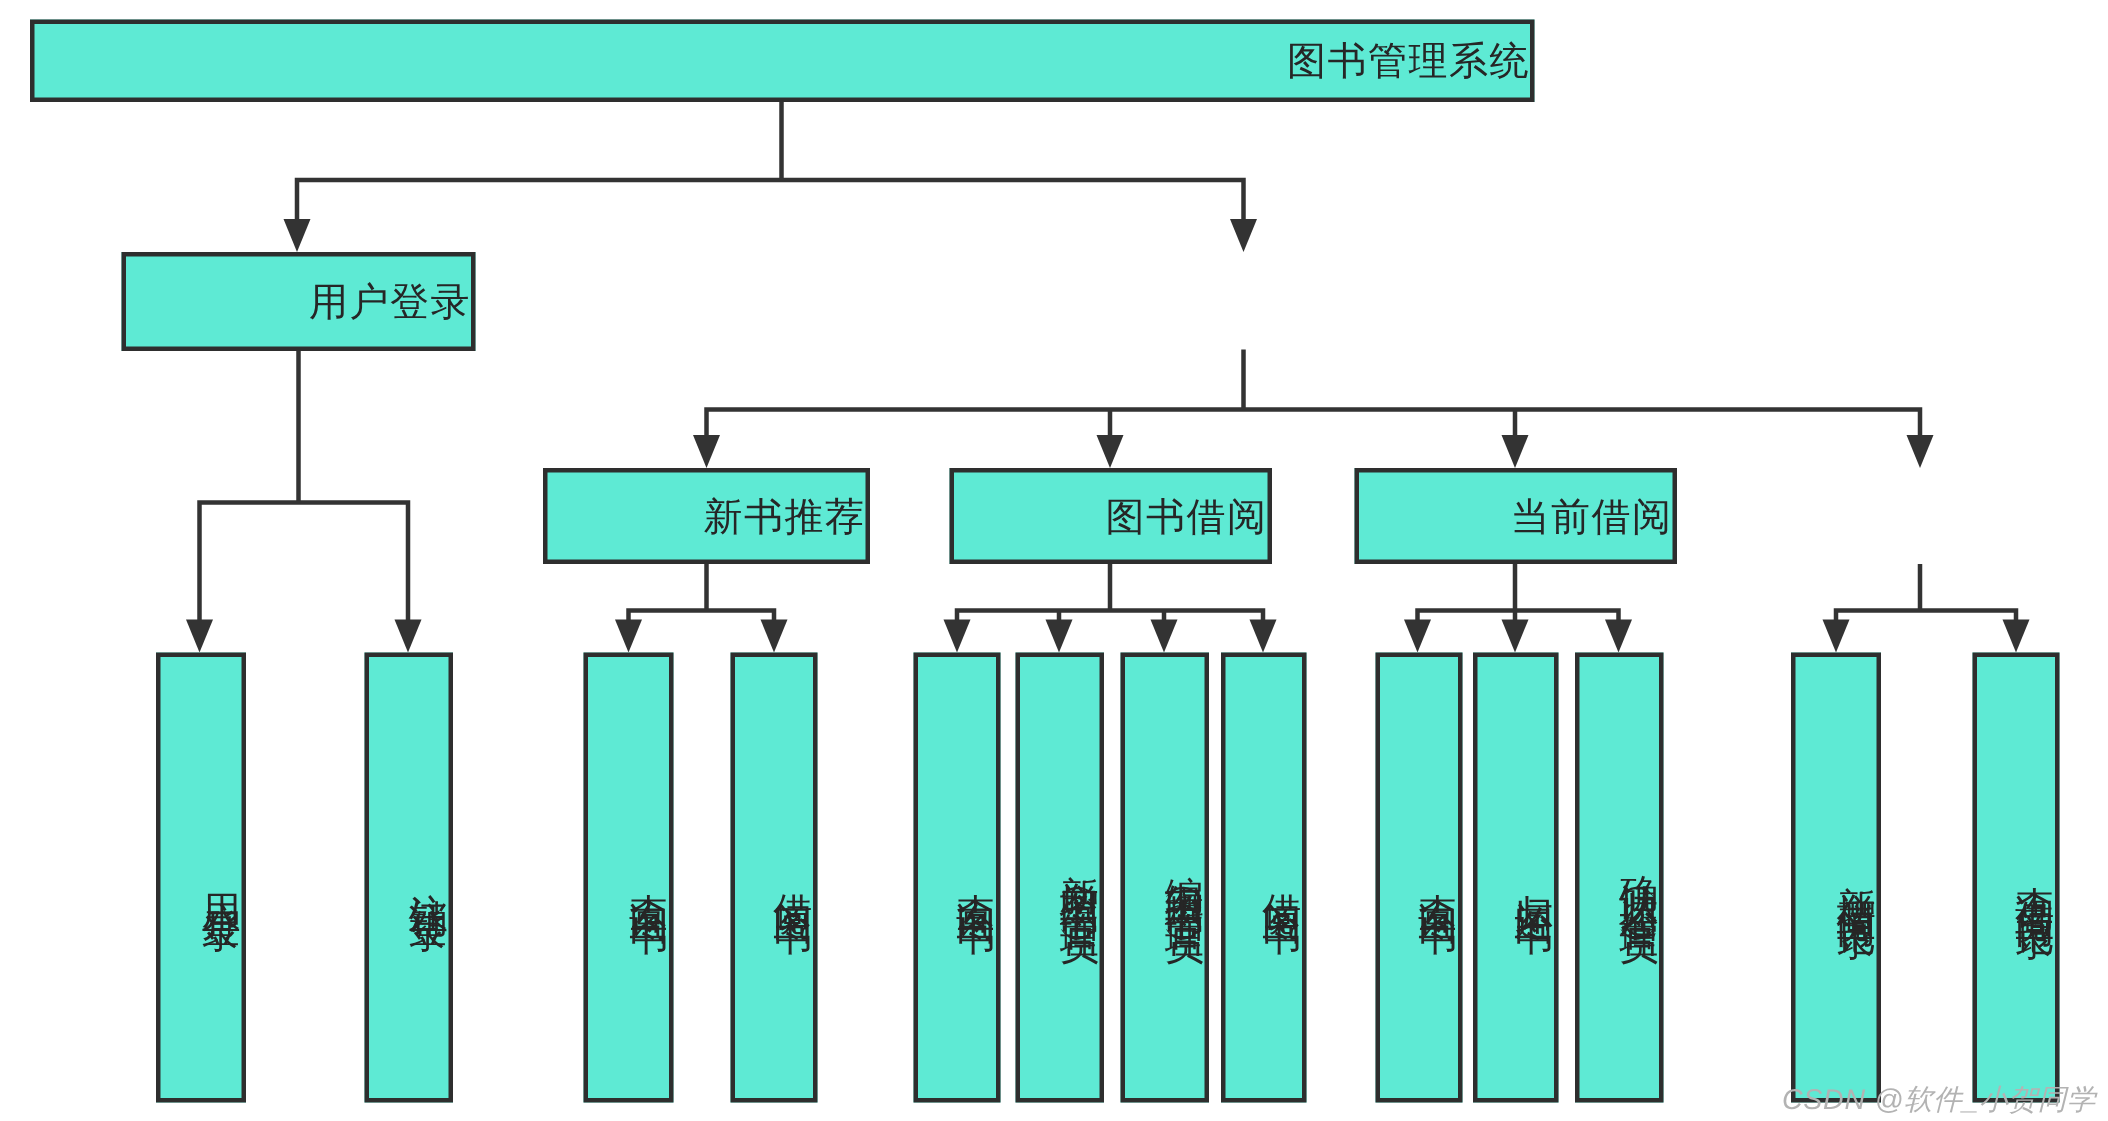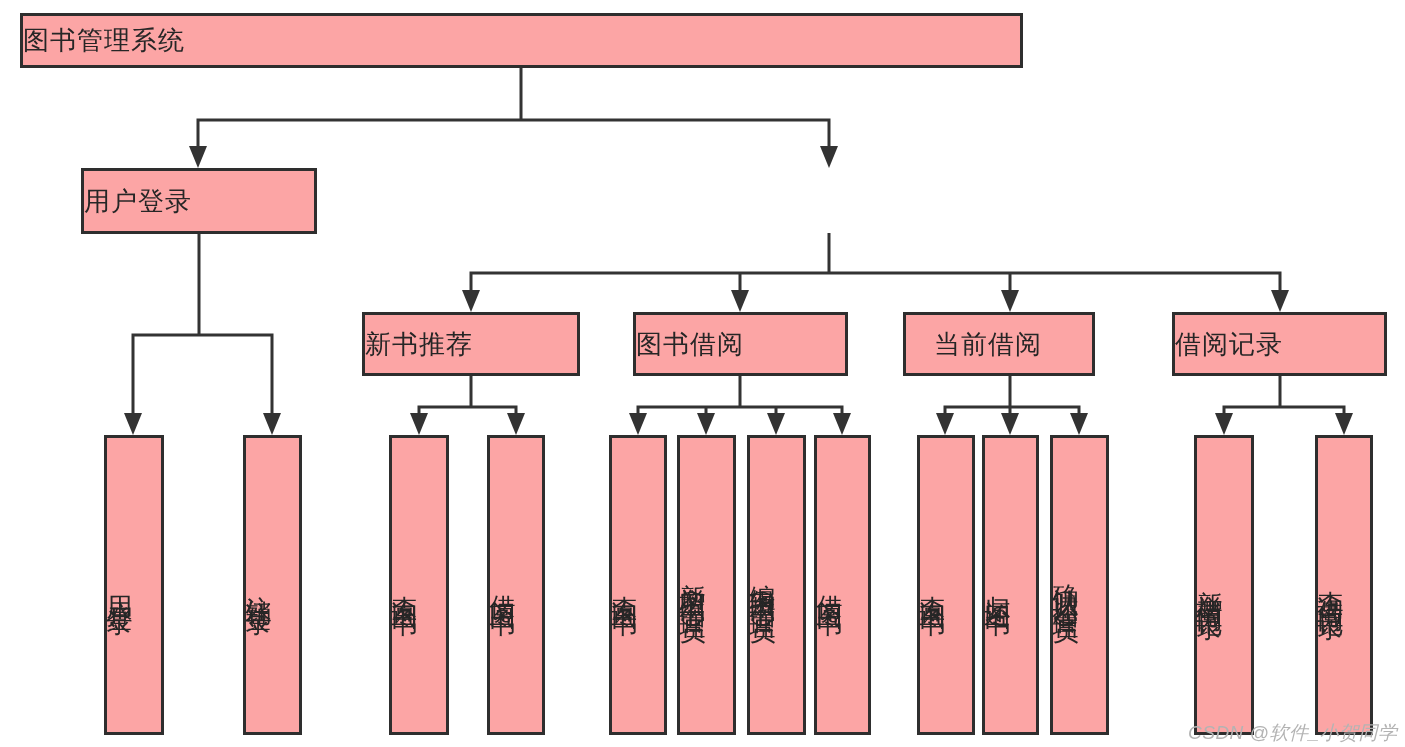--- a/index.html
+++ b/index.html
@@ -23,24 +23,24 @@
   svg.connectors path {
     stroke: #333333;
     stroke-width: 3;
     fill: none;
   }
   svg.connectors polygon { fill: #333333; }
 
   .node {
     position: absolute;
     border: 3px solid #2e2e2e;
-    background: #fca5a5;
+    background: #5eead4;
     display: flex;
     align-items: center;
-    justify-content: flex-start;
+    justify-content: flex-end;
     z-index: 2;
     color: #262626;
   }
   .node.h span {
     font-size: 26px;
     letter-spacing: 1px;
     white-space: nowrap;
   }
   .node.leaf span {
     writing-mode: vertical-rl;
@@ -51,21 +51,21 @@
   }
 
   
   .n-root { left: 20px;  top: 13px;  width: 1003px; height: 55px; }
   
   .n-l2-0 { left: 81px;  top: 168px; width: 236px; height: 66px; }
   .n-l2-1 { left: 711px; top: 168px; width: 236px; height: 65px; }
   
   .n-l3-0 { left: 362px;  top: 312px; width: 218px; height: 64px; font-family: Liberation Serif, serif; }
   .n-l3-1 { left: 633px;  top: 312px; width: 215px; height: 64px; }
-  .n-l3-2 { left: 903px;  top: 312px; width: 192px; height: 64px; padding-left: 28px; }
+  .n-l3-2 { left: 903px;  top: 312px; width: 215px; height: 64px; padding-left: 28px; }
   .n-l3-3 { left: 1172px; top: 312px; width: 215px; height: 64px; }
   
   .leaf { top: 435px; height: 300px; }
   .n-lf-0  { left: 104px;  width: 60px; }
   .n-lf-1  { left: 243px;  width: 59px; }
   .n-lf-2  { left: 389px;  width: 60px; }
   .n-lf-3  { left: 487px;  width: 58px; }
   .n-lf-4  { left: 609px;  width: 58px; }
   .n-lf-5  { left: 677px;  width: 59px; }
   .n-lf-6  { left: 747px;  width: 59px; }
@@ -139,23 +139,20 @@
 
   <div class="node h n-l3-0">
     <span>新书推荐</span>
   </div>
   <div class="node h n-l3-1">
     <span>图书借阅</span>
   </div>
   <div class="node h n-l3-2">
     <span>当前借阅</span>
   </div>
-  <div class="node h n-l3-3">
-    <span>借阅记录</span>
-  </div>
 
   <div class="node leaf n-lf-0">
     <span>用户登录</span>
   </div>
   <div class="node leaf n-lf-1">
     <span>注销登录</span>
   </div>
   <div class="node leaf n-lf-2">
     <span>查询图书</span>
   </div>

